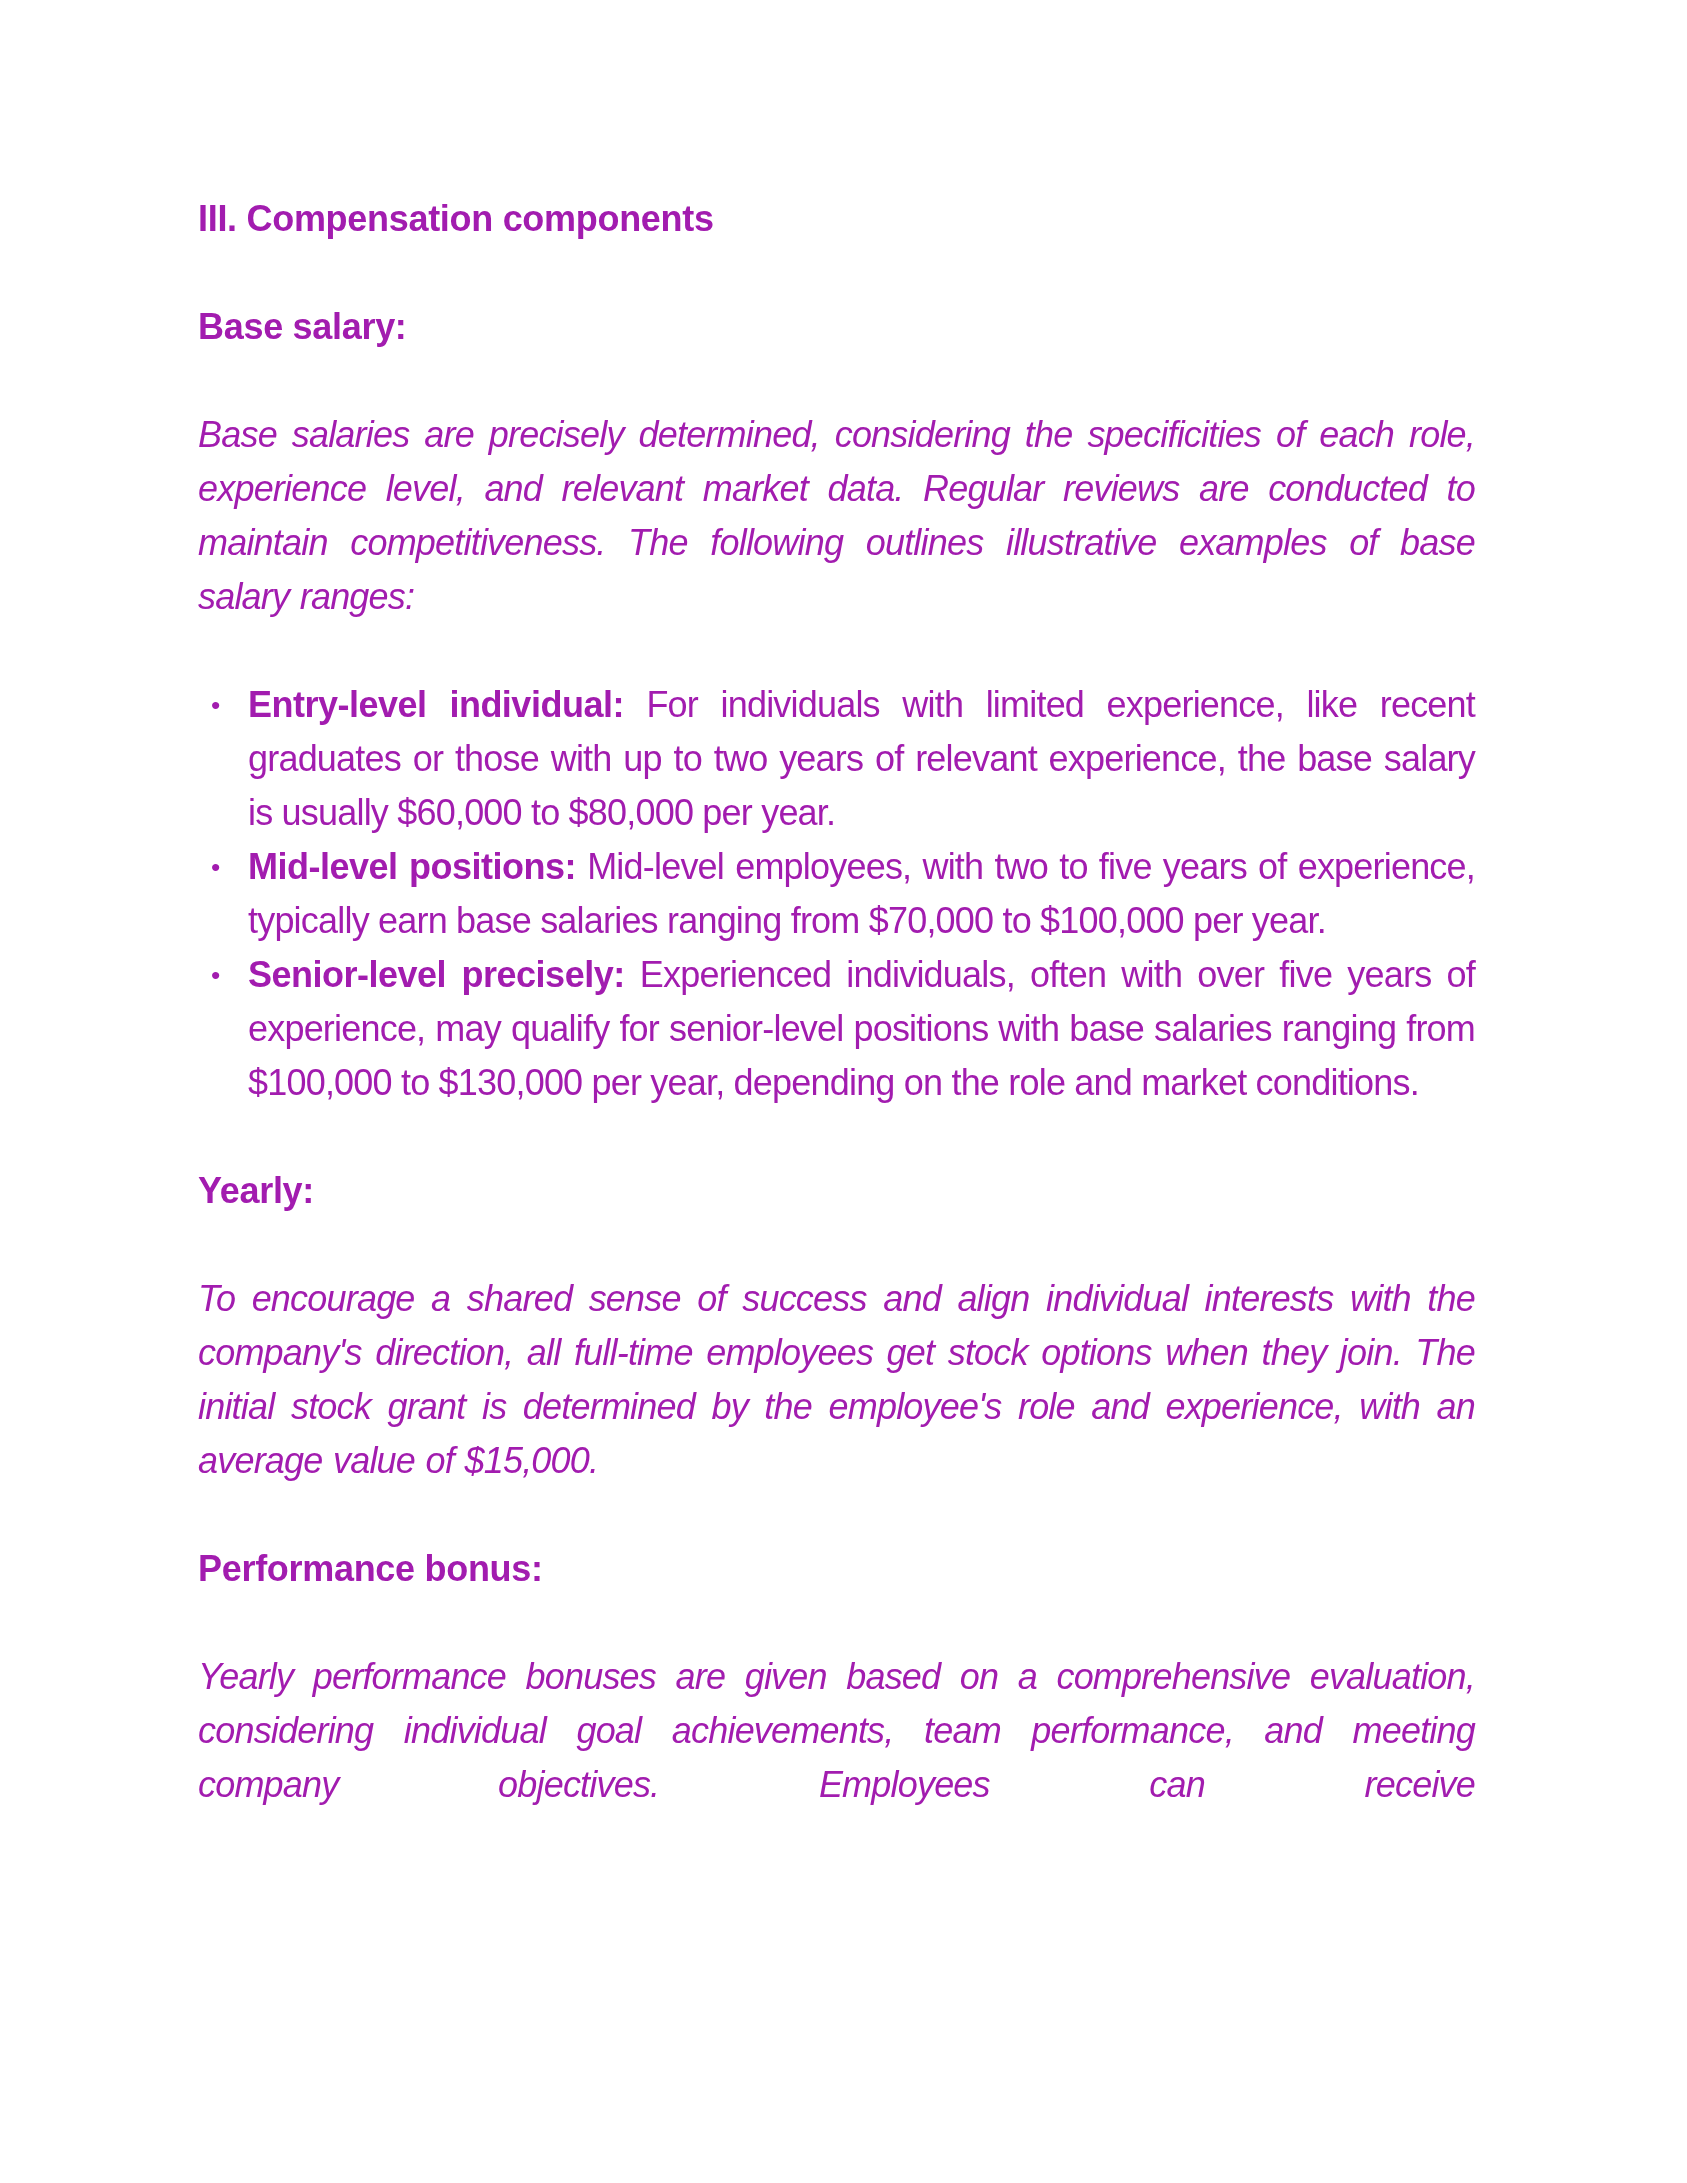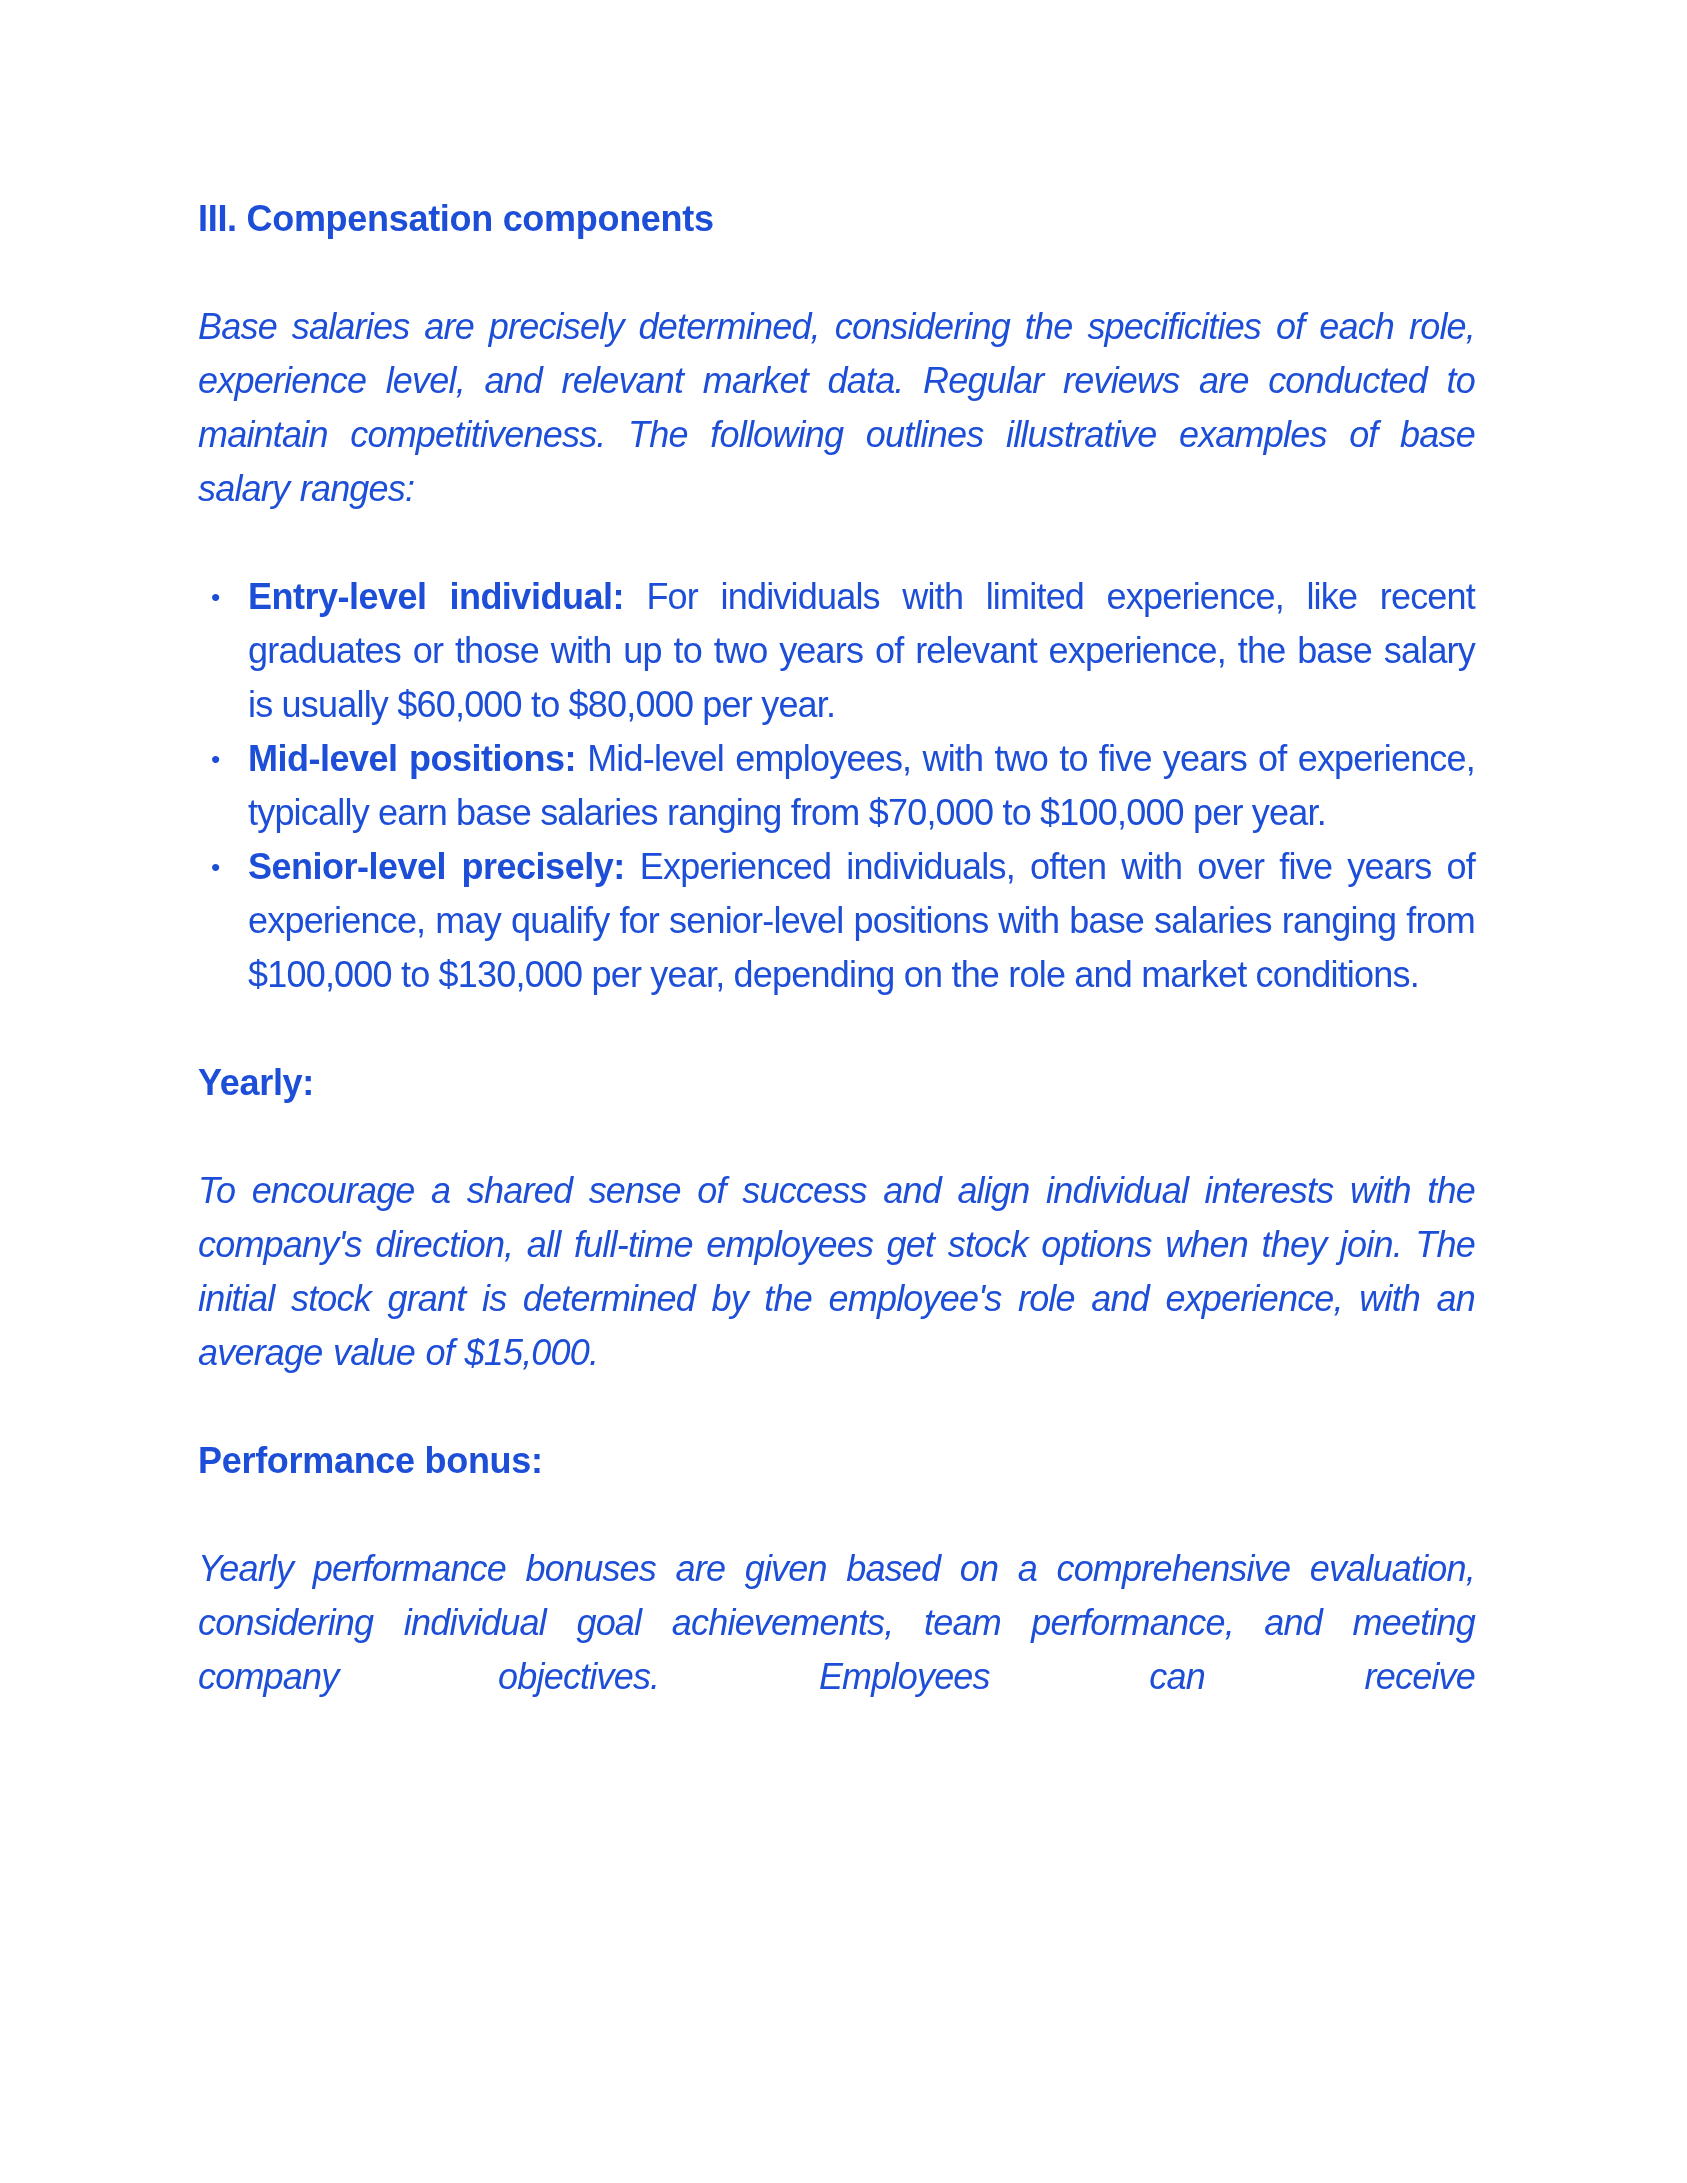--- a/index.html
+++ b/index.html
@@ -1,20 +1,20 @@
 <!DOCTYPE html>
 <html style="font-size:10.6px"><head>
   <meta charset="utf-8">
   <style>
     html, body { margin: 0; padding: 0; background: #ffffff; }
     body { width: 1687px; height: 2183px; position: relative; overflow: hidden; }
     .page {
       position: absolute; left: 198px; top: 192px; width: 1277px;
       font-family: "Liberation Sans", sans-serif;
-      color: #1d4ed8;
+      color: #a21caf;
       font-size: 36px;
       line-height: 54px;
     }
     .page h1, .page h2 {
       font-size: 36px; font-weight: bold; margin: 0; line-height: 54px;
       letter-spacing: -0.3px;
     }
     .page h1 { margin-bottom: 54px; }
     .page h2 { margin-bottom: 54px; }
     .page p {
@@ -35,20 +35,21 @@
       font-size: 26.5px;
     }
     ul.bullets li .lead { font-weight: bold; letter-spacing: -0.5px; }
   </style>
 </head>
 <body>
 
 <div class="page">
   <h1>III. Compensation components</h1>
 
+  <h2>Base salary:</h2>
   <p>Base salaries are precisely determined, considering the specificities of each role, experience level, and relevant market data. Regular reviews are conducted to maintain competitiveness. The following outlines illustrative examples of base salary ranges:</p>
 
   <ul class="bullets">
     <li>
       <span class="bullet">•</span><span class="lead">Entry-level individual:</span><span> For individuals with limited experience, like recent graduates or those with up to two years of relevant experience, the base salary is usually $60,000 to $80,000 per year.</span>
     </li>
     <li>
       <span class="bullet">•</span><span class="lead">Mid-level positions:</span><span> Mid-level employees, with two to five years of experience, typically earn base salaries ranging from $70,000 to $100,000 per year.</span>
     </li>
     <li>

